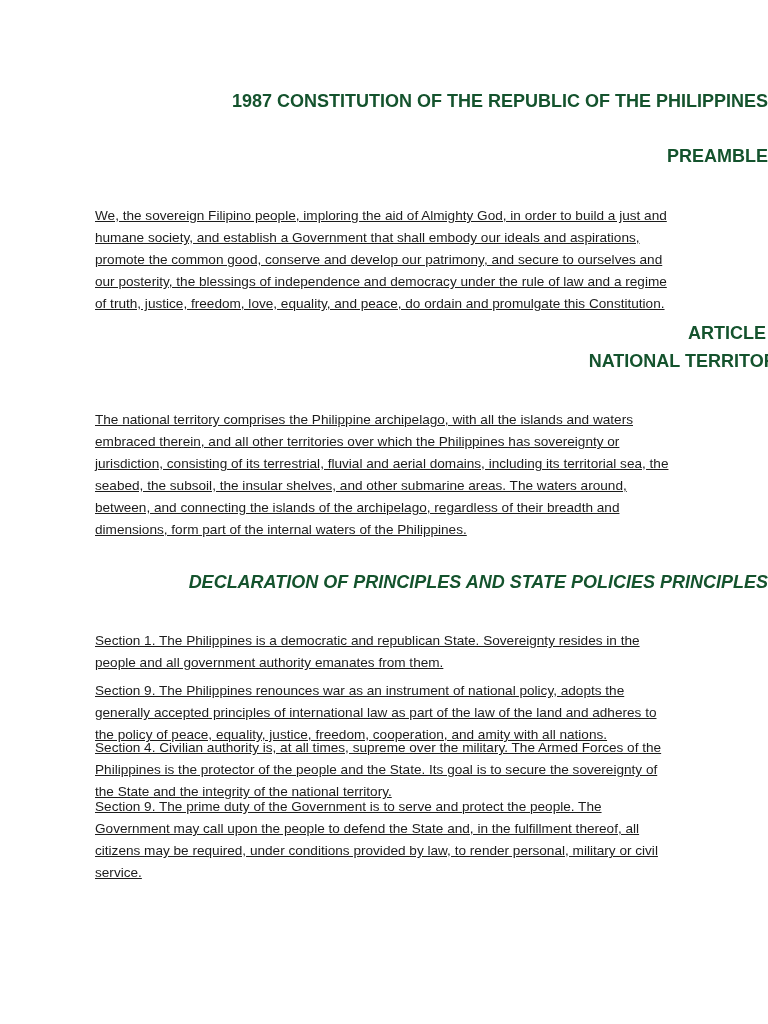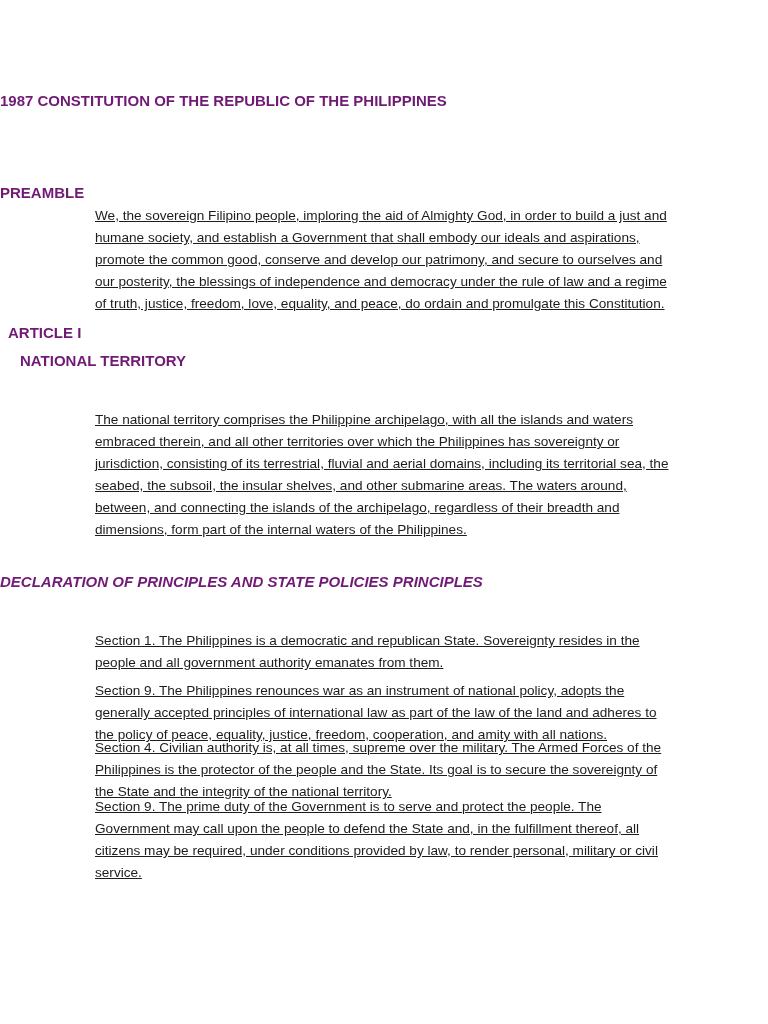--- a/index.html
+++ b/index.html
@@ -1,29 +1,29 @@
 <!DOCTYPE html>
 <html><head>
 <meta charset="utf-8">
 <style>
   html, body { margin: 0; padding: 0; background: #ffffff; }
   body { width: 768px; height: 1024px; overflow: hidden; position: relative;
          font-family: "Liberation Sans", sans-serif; color: #1a1a1a; }
   .page { position: absolute; left: 0; top: 0; width: 768px; height: 1024px; background: #fff; }
-  .heading { position: absolute; left: 0; width: 768px; text-align: left;
-             font-weight: bold; font-size: 15px; line-height: 16px; color: #701a75; white-space: nowrap; }
+  .heading { position: absolute; left: 0; width: 768px; text-align: right;
+             font-weight: bold; font-size: 18px; line-height: 16px; color: #14532d; white-space: nowrap; }
   .para { position: absolute; left: 95px; width: 600px; font-size: 13.6px; line-height: 22px;
           color: #1c1c1c; white-space: pre-line; text-decoration: underline; }
 </style>
 </head>
 <body>
 
 <div class="page">
   <div class="heading" style="top:93px;">1987 CONSTITUTION OF THE REPUBLIC OF THE PHILIPPINES</div>
-  <div class="heading" style="top:148px;margin-top:37px;">PREAMBLE</div>
+  <div class="heading" style="top:148px;">PREAMBLE</div>
   <div class="para" style="top:205px;">We, the sovereign Filipino people, imploring the aid of Almighty God, in order to build a just and
 humane society, and establish a Government that shall embody our ideals and aspirations,
 promote the common good, conserve and develop our patrimony, and secure to ourselves and
 our posterity, the blessings of independence and democracy under the rule of law and a regime
 of truth, justice, freedom, love, equality, and peace, do ordain and promulgate this Constitution.</div>
 
   <div class="heading" style="top:325px;padding-left:8px;">ARTICLE I</div>
   <div class="heading" style="top:353px;padding-left:20px;">NATIONAL TERRITORY</div>
   <div class="para" style="top:409px;">The national territory comprises the Philippine archipelago, with all the islands and waters
 embraced therein, and all other territories over which the Philippines has sovereignty or

